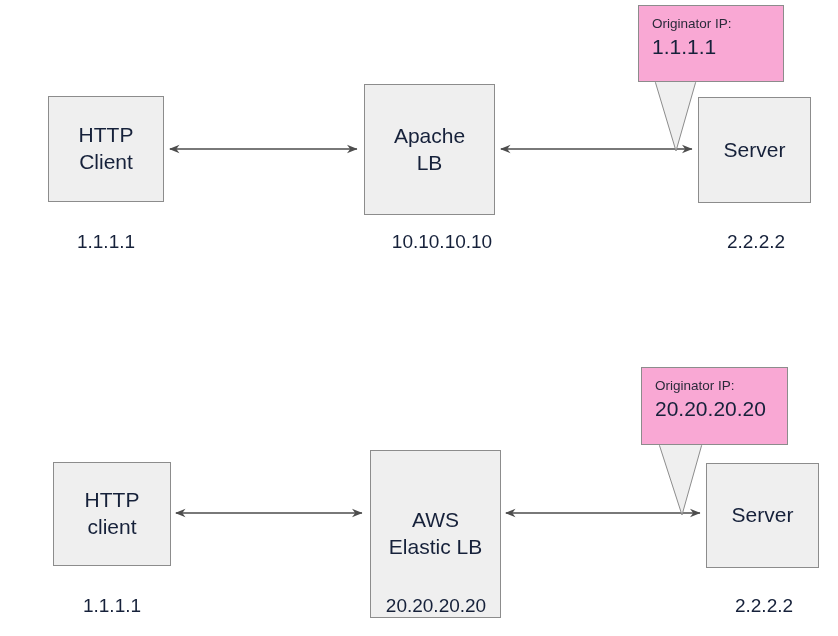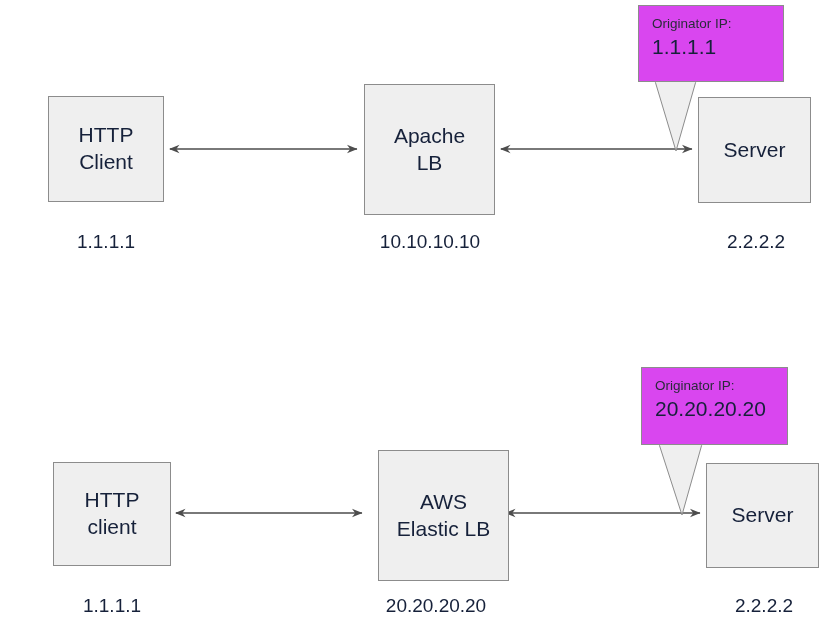--- a/index.html
+++ b/index.html
@@ -31,21 +31,21 @@
     justify-content: center;
     text-align: center;
     font-size: 21px;
     line-height: 1.28;
     color: #16213a;
     white-space: pre-line;
   }
   .callout {
     position: absolute;
     box-sizing: border-box;
-    background: #d946ef;
+    background: #f9a8d4;
     border: 1px solid #8c8c8c;
     padding: 10px 0 0 13px;
     text-align: left;
   }
   .callout .co-title {
     font-size: 13.5px;
     line-height: 1.2;
     color: #2a2a3a;
     display: block;
   }
@@ -108,27 +108,27 @@
 LB</div>
 
   <div class="node" style="left:698px; top:97px; width:113px; height:106px;">Server</div>
 
   <div class="callout" style="left:638px; top:5px; width:146px; height:77px;">
     <span class="co-title">Originator  IP:</span>
     <span class="co-value">1.1.1.1</span>
   </div>
 
   <div class="iplabel" style="left:46px; top:231px; width:120px;">1.1.1.1</div>
-  <div class="iplabel" style="left:360px; top:231px; width:140px;">10.10.10.10</div>
+  <div class="iplabel" style="left:372px; top:231px; width:140px;">10.10.10.10</div>
   <div class="iplabel" style="left:697px; top:231px; width:118px;">2.2.2.2</div>
 
   <div class="node" style="left:53px; top:462px; width:118px; height:104px;">HTTP
 client</div>
 
-  <div class="node" style="left:370px; top:450px; width:131px; height:131px;margin-left:8px;">AWS
+  <div class="node" style="left:370px; top:450px; width:131px; height:168px;">AWS
 Elastic LB</div>
 
   <div class="node" style="left:706px; top:463px; width:113px; height:105px;">Server</div>
 
   <div class="callout" style="left:641px; top:367px; width:147px; height:78px;">
     <span class="co-title">Originator IP:</span>
     <span class="co-value">20.20.20.20</span>
   </div>
 
   <div class="iplabel" style="left:52px; top:595px; width:120px;">1.1.1.1</div>

